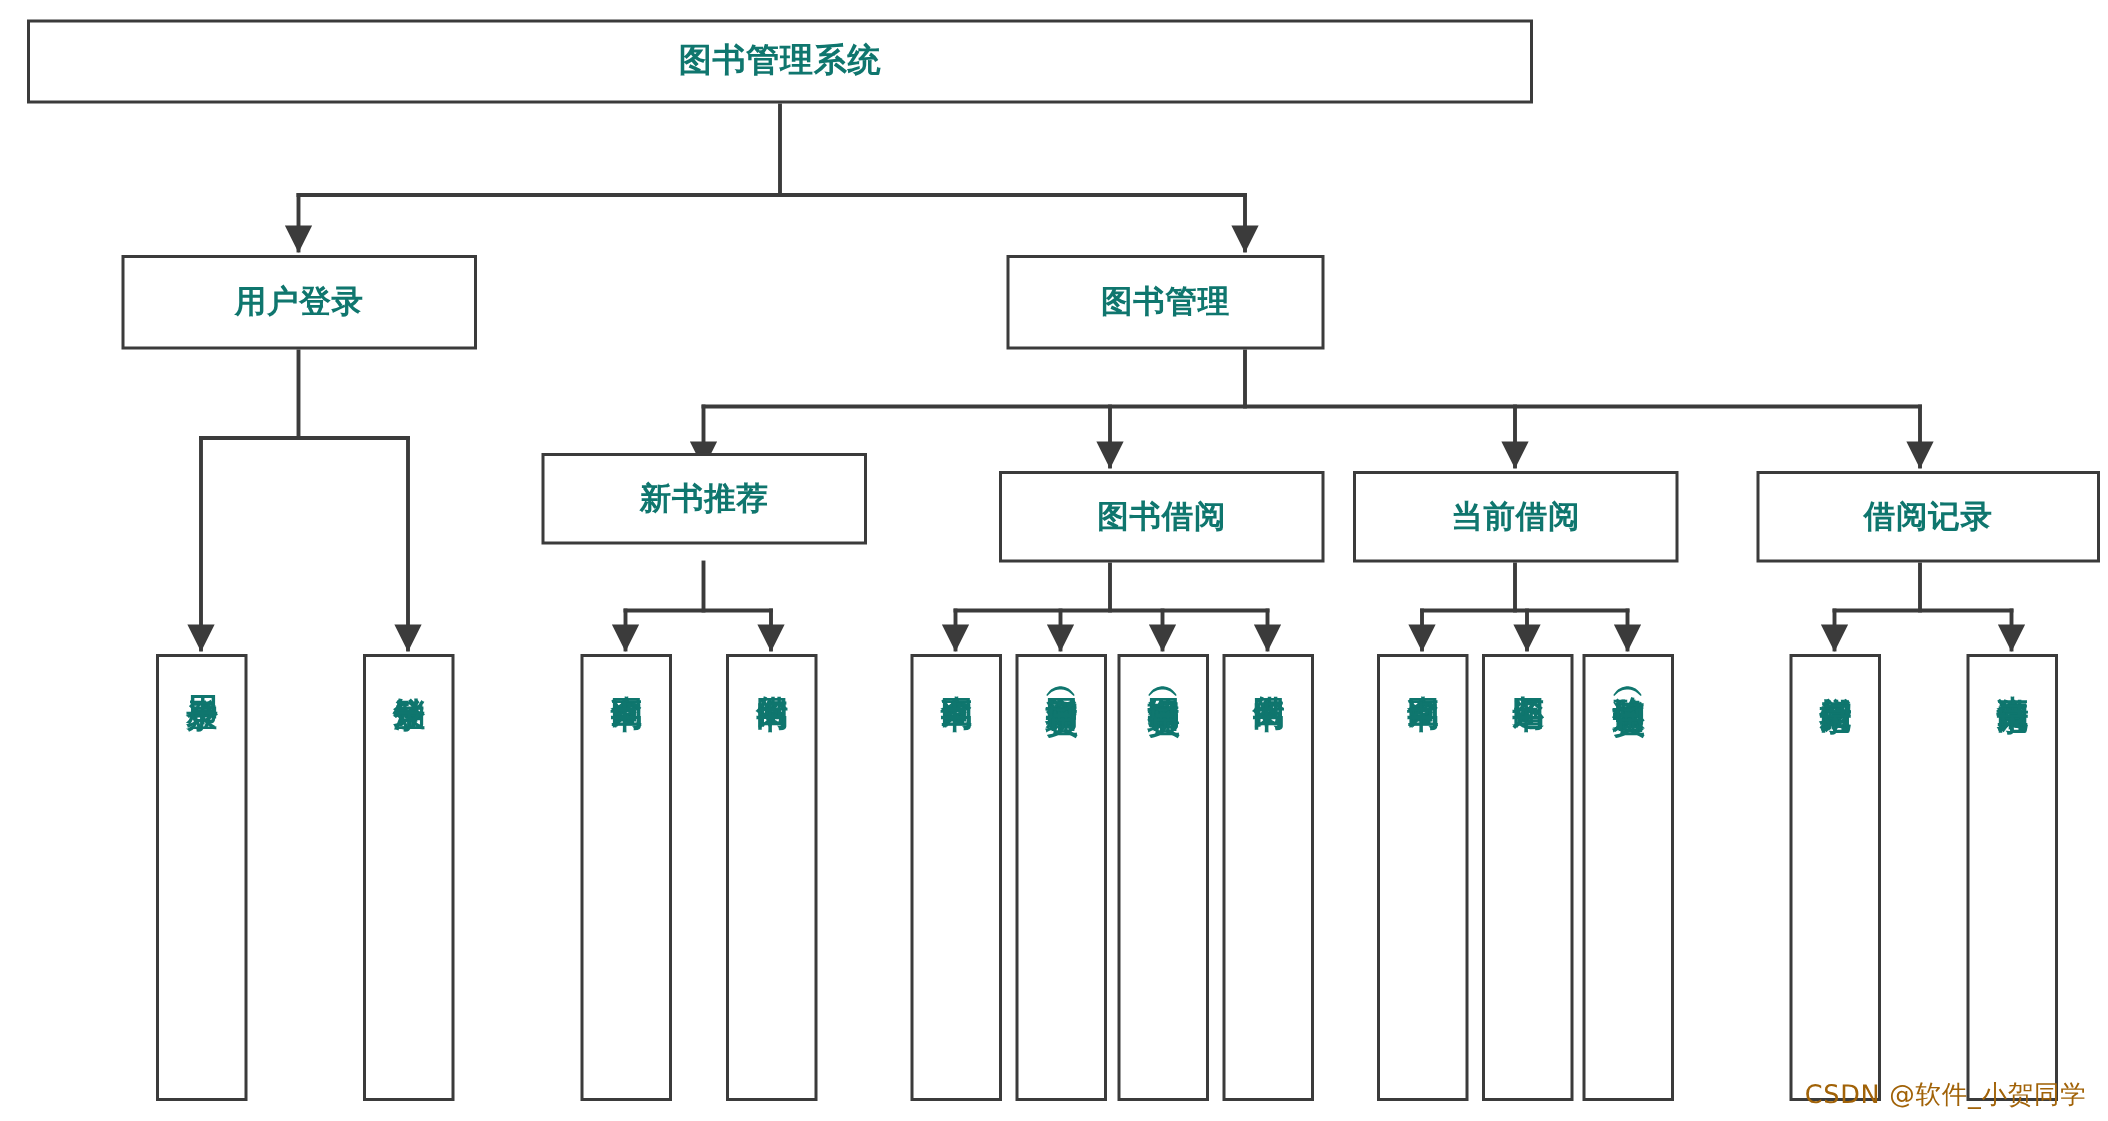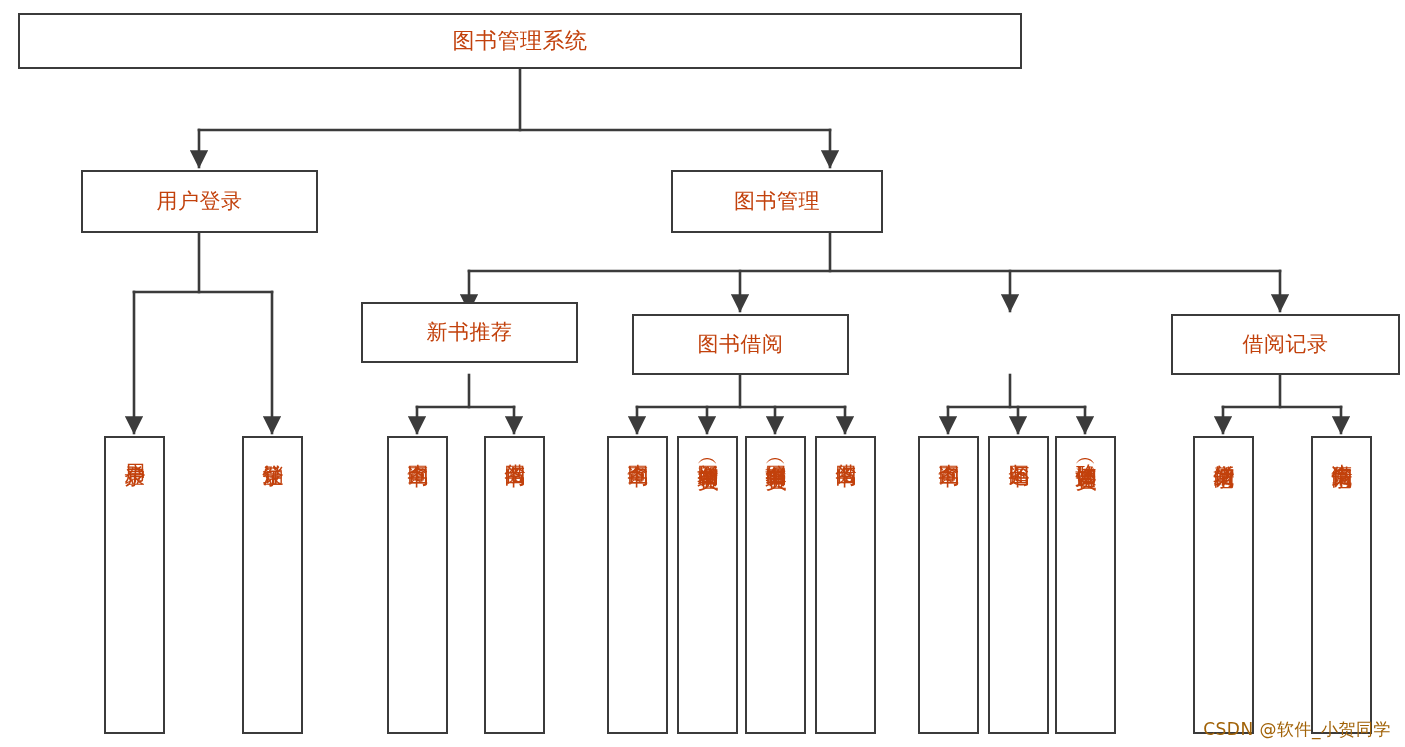--- a/index.html
+++ b/index.html
@@ -33,24 +33,25 @@
     background: #ffffff;
     border: 2px solid #3b3b3b;
     display: flex;
     align-items: center;
     justify-content: center;
     z-index: 2;
   }
   .node .node-label {
     font-size: 21px;
     line-height: 1.25;
-    color: #c2410c;
+    color: #0f766e;
     letter-spacing: 0.5px;
     text-align: center;
     white-space: nowrap;
+    font-weight: bold;
   }
   .node.leaf {
     align-items: flex-start;
     padding-top: 9px;
   }
   .node.leaf .node-label {
     writing-mode: vertical-rl;
     text-orientation: upright;
     font-size: 21px;
     line-height: 1.18;
@@ -134,22 +135,25 @@
   <div class="node" style="left:81px; top:170px; width:237px; height:63px;">
     <span class="node-label">用户登录</span>
   </div>
   <div class="node" style="left:671px; top:170px; width:212px; height:63px;">
     <span class="node-label">图书管理</span>
   </div>
 
   <div class="node" style="left:361px; top:302px; width:217px; height:61px;">
     <span class="node-label">新书推荐</span>
   </div>
-  <div class="node" style="left:632px; top:314px; width:217px; height:61px;">
+  <div class="node" style="left:666px; top:314px; width:217px; height:61px;">
     <span class="node-label">图书借阅</span>
+  </div>
+  <div class="node" style="left:902px; top:314px; width:217px; height:61px;">
+    <span class="node-label">当前借阅</span>
   </div>
   <div class="node" style="left:1171px; top:314px; width:229px; height:61px;">
     <span class="node-label">借阅记录</span>
   </div>
 
   <div class="node leaf" style="left:104px; top:436px; width:61px; height:298px;">
     <span class="node-label">用户登录</span>
   </div>
   <div class="node leaf" style="left:242px; top:436px; width:61px; height:298px;">
     <span class="node-label">注销登录</span>

